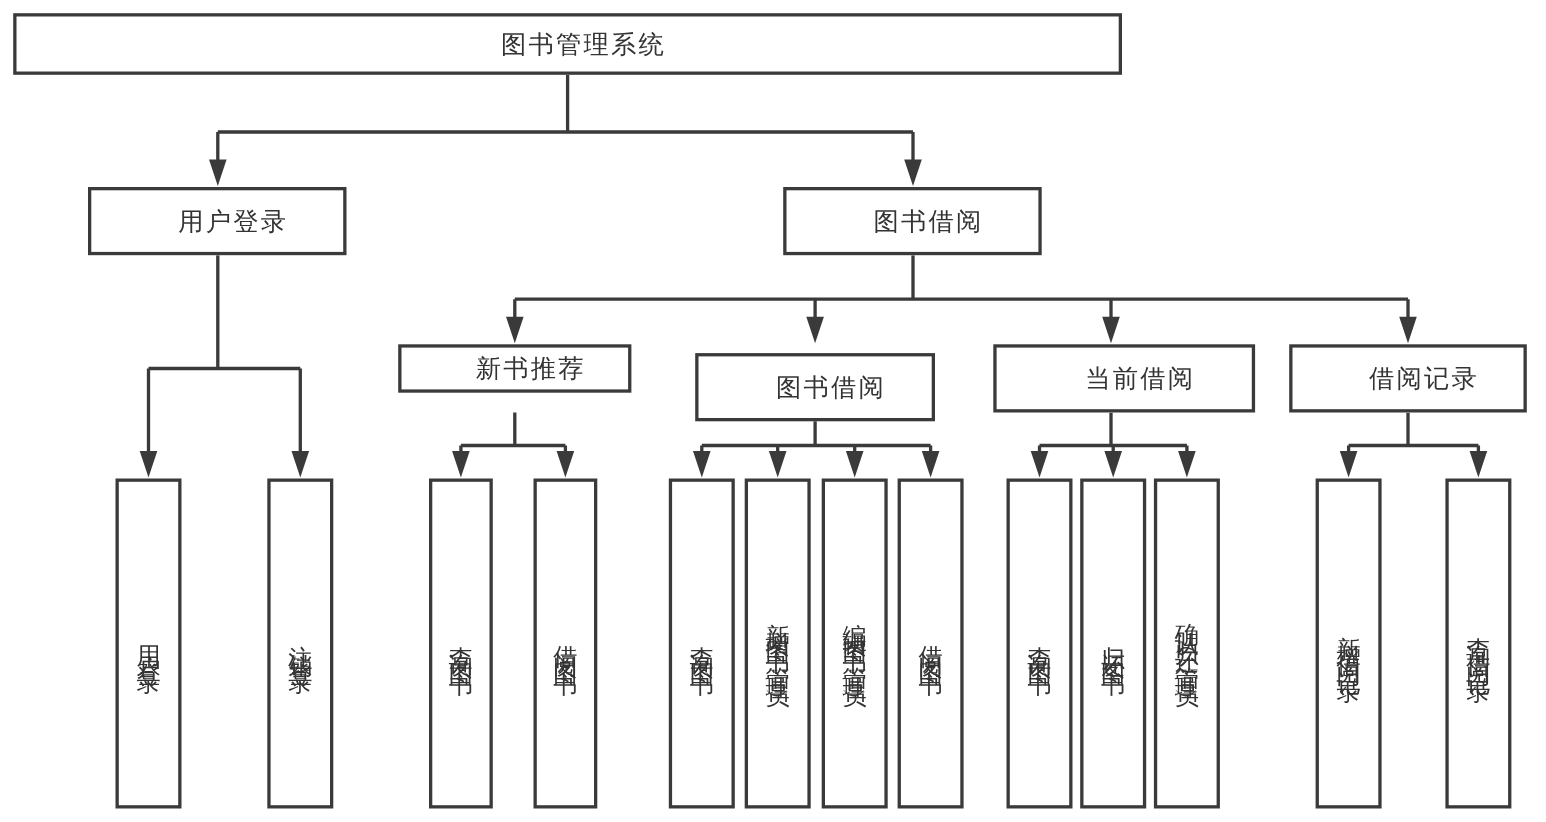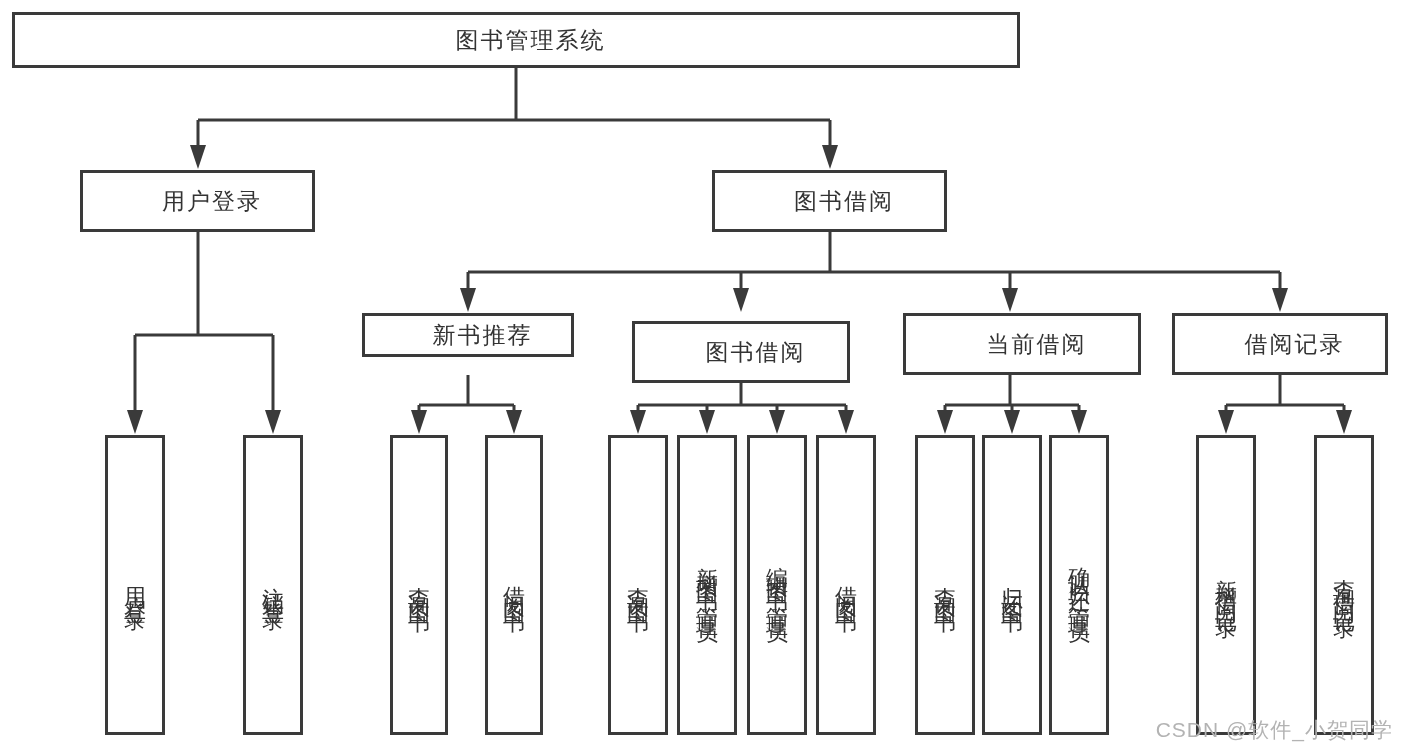--- a/index.html
+++ b/index.html
@@ -94,14 +94,13 @@
   <div class="box v" style="left:747px;top:435px;width:60px;height:300px">编辑图书（管理员）</div>
   <div class="box v" style="left:816px;top:435px;width:60px;height:300px">借阅图书</div>
 
   <div class="box v" style="left:915px;top:435px;width:60px;height:300px">查询图书</div>
   <div class="box v" style="left:982px;top:435px;width:60px;height:300px">归还图书</div>
   <div class="box v" style="left:1049px;top:435px;width:60px;height:300px">确认归还（管理员）</div>
 
   <div class="box v" style="left:1196px;top:435px;width:60px;height:300px">新增借阅记录</div>
   <div class="box v" style="left:1314px;top:435px;width:60px;height:300px">查询借阅记录</div>
 
-  <div class="watermark">CSDN @软件_小贺同学</div>
 </div>
 
 </body></html>

